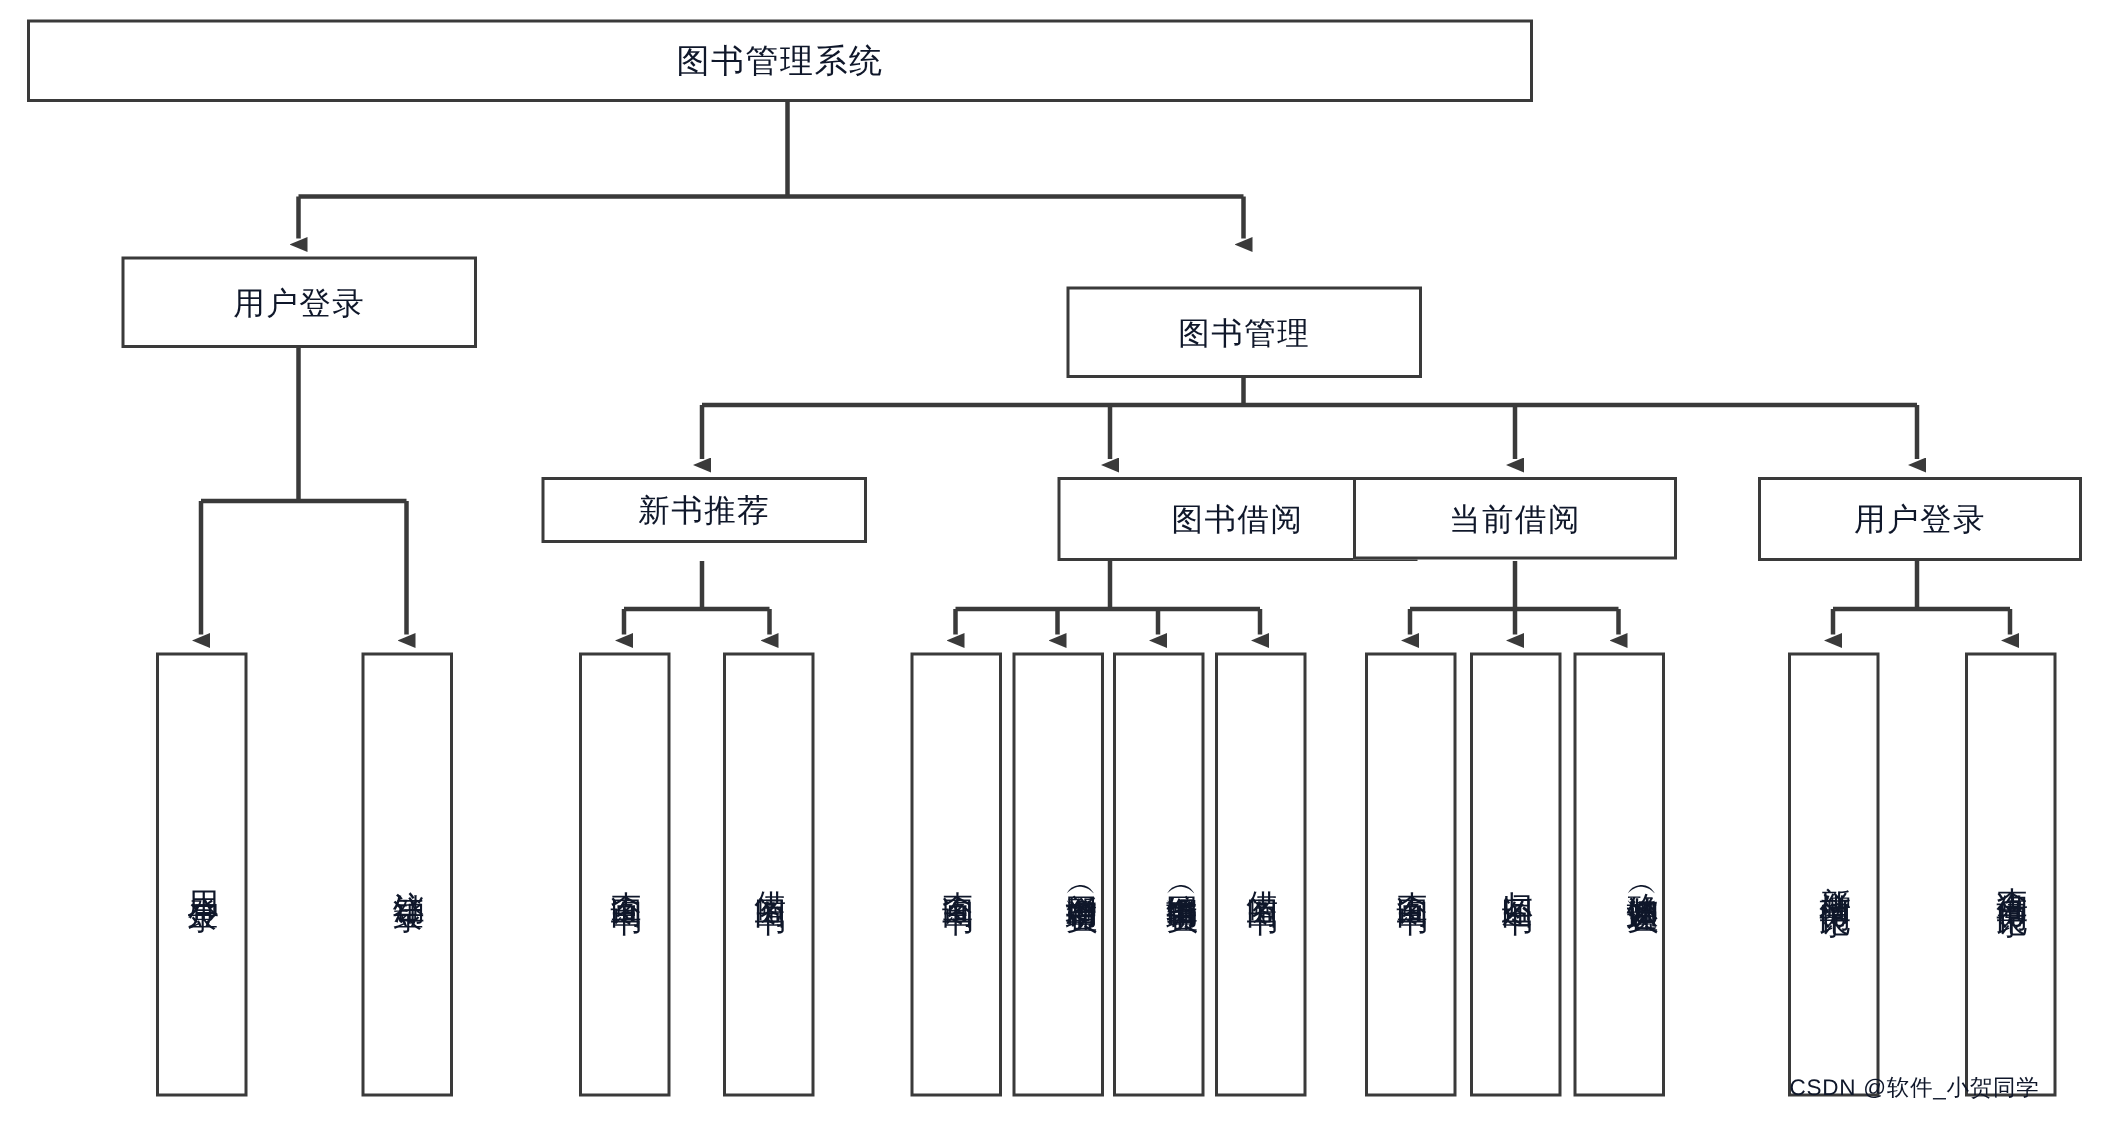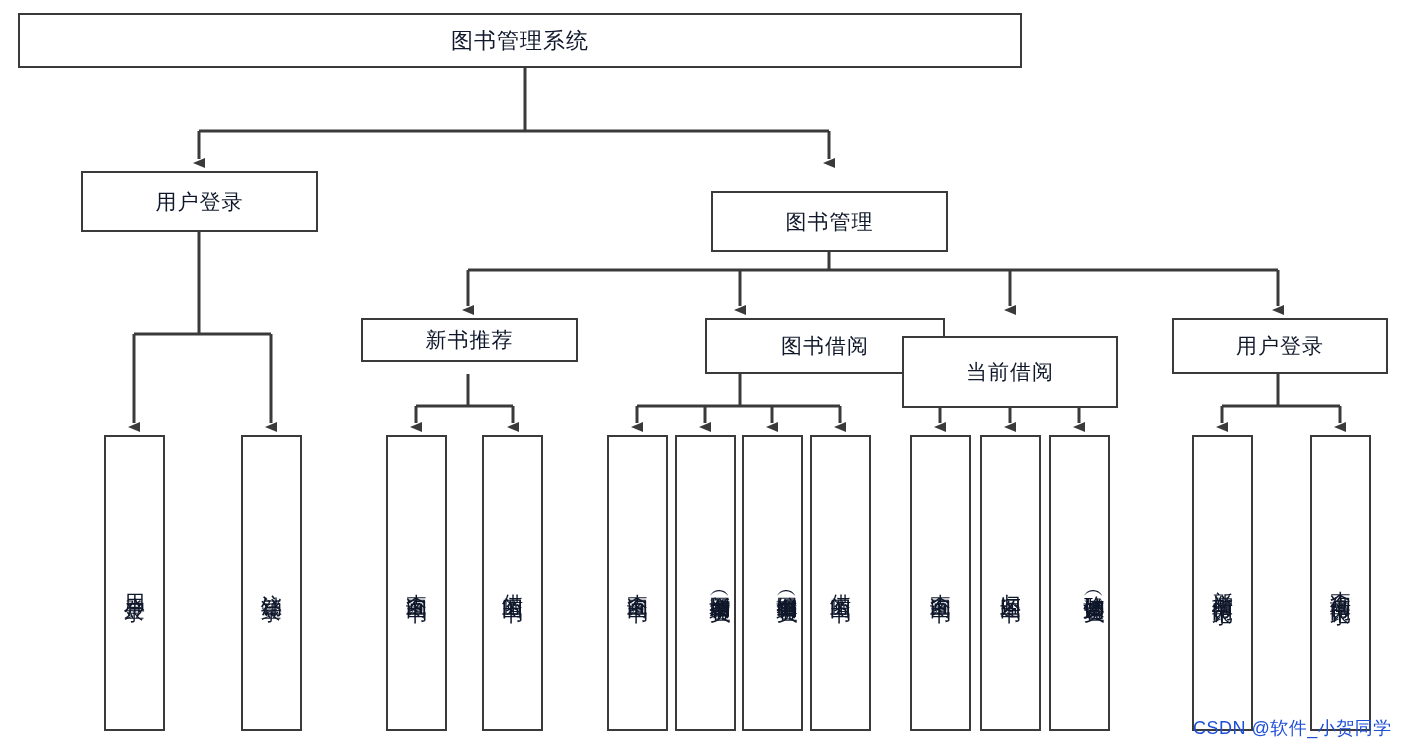--- a/index.html
+++ b/index.html
@@ -35,22 +35,22 @@
     white-space:nowrap;
     overflow:hidden;
   }
   .node.v.tall{
     align-items:flex-start;
     letter-spacing:1px;
   }
   .watermark{
     position:absolute;
     left:1193px;top:716px;
-    font-size:18px;
-    color:#1d4ed8;
+    font-size:15px;
+    color:#0f172a;
     letter-spacing:0.5px;
     white-space:nowrap;
   }
 </style>
 </head>
 <body>
 
 <div id="canvas">
 
   <svg class="svg-layer" viewBox="0 0 1405 747" width="1405" height="747">
@@ -127,21 +127,21 @@
   </div>
 
   <div class="node h" style="left:361px;top:318px;width:217px;height:44px;">
     <span>新书推荐</span>
   </div>
 
   <div class="node h" style="left:665px;top:318px;width:240px;height:56px;margin-left:40px;">
     <span>图书借阅</span>
   </div>
 
-  <div class="node h" style="left:902px;top:336px;width:216px;height:72px;">
+  <div class="node h" style="left:902px;top:318px;width:216px;height:55px;">
     <span>当前借阅</span>
   </div>
 
   <div class="node h" style="left:1172px;top:318px;width:216px;height:56px;">
     <span>用户登录</span>
   </div>
 
   <div class="node v" style="left:386px;top:435px;width:61px;height:296px;">
     <span>查询图书</span>
   </div>

